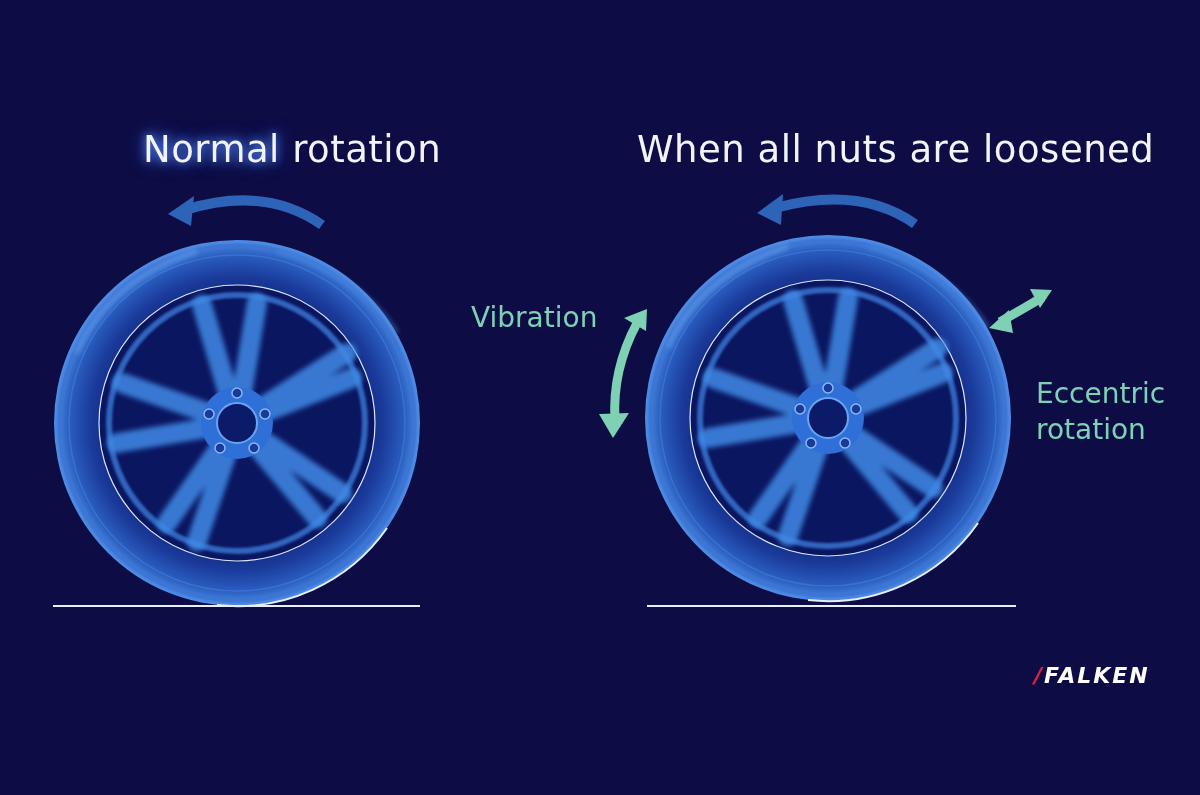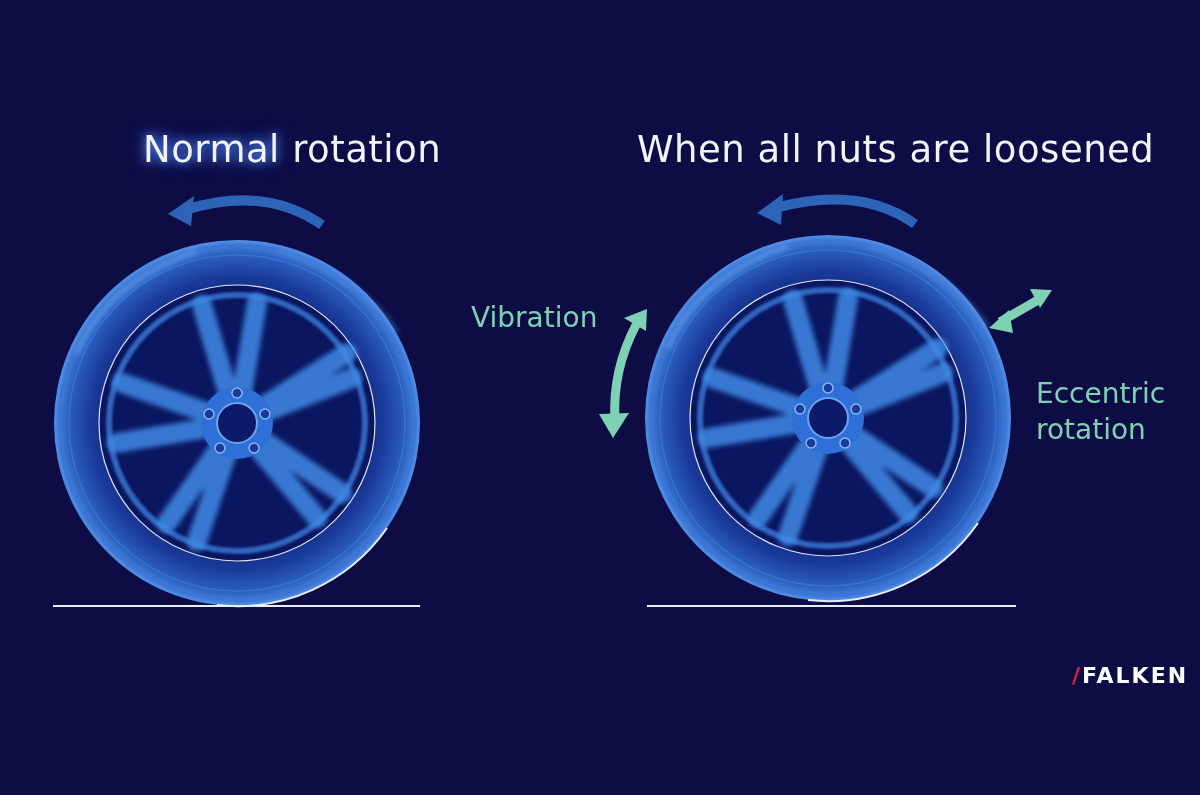--- a/index.html
+++ b/index.html
@@ -16,23 +16,23 @@
   .title .glow { text-shadow:0 0 10px #5a8cff, 0 0 18px #3b6de0;margin-left:45px; }
   #title-left { left:98px; top:128px; }
   #title-right { left:594px; top:128px;margin-left:43px; }
   .label {
     position:absolute; color:#7fd1b4; font-size:28px; line-height:36px; white-space:nowrap;
   }
   #lbl-vibration { left:471px; top:300px;text-align:right; }
   #lbl-eccentric { left:1036px; top:328px;margin-top:48px; }
   svg.layer { position:absolute; left:0; top:0; }
   .logo {
-    position:absolute; left:1072px; top:663px; color:#ffffff;
+    position:absolute; left:1034px; top:663px; color:#ffffff;
     font-family:"DejaVu Sans","Liberation Sans",sans-serif;
-    font-weight:bold; font-size:22px; letter-spacing:2px;
+    font-weight:bold; font-style:italic; font-size:22px; letter-spacing:2px;
   }
   .logo .slash { color:#e0203a; }
 </style>
 </head>
 <body>
 
 <div id="title-left" class="title">
   <span class="glow">Normal</span><span> rotation</span>
 </div>
 <div id="title-right" class="title">When all nuts are loosened</div>

